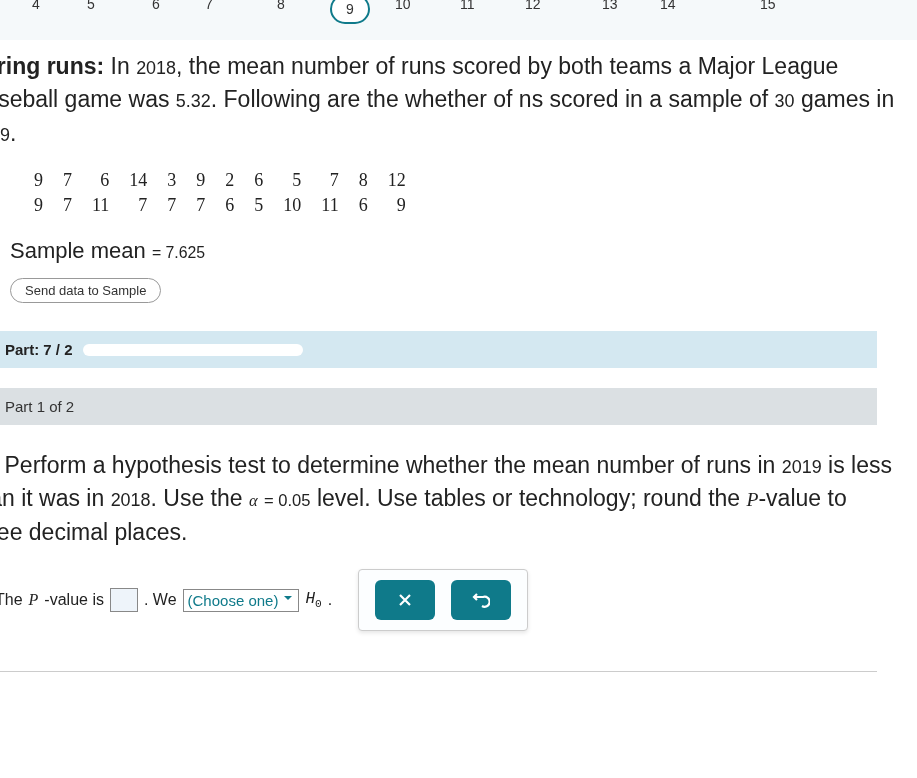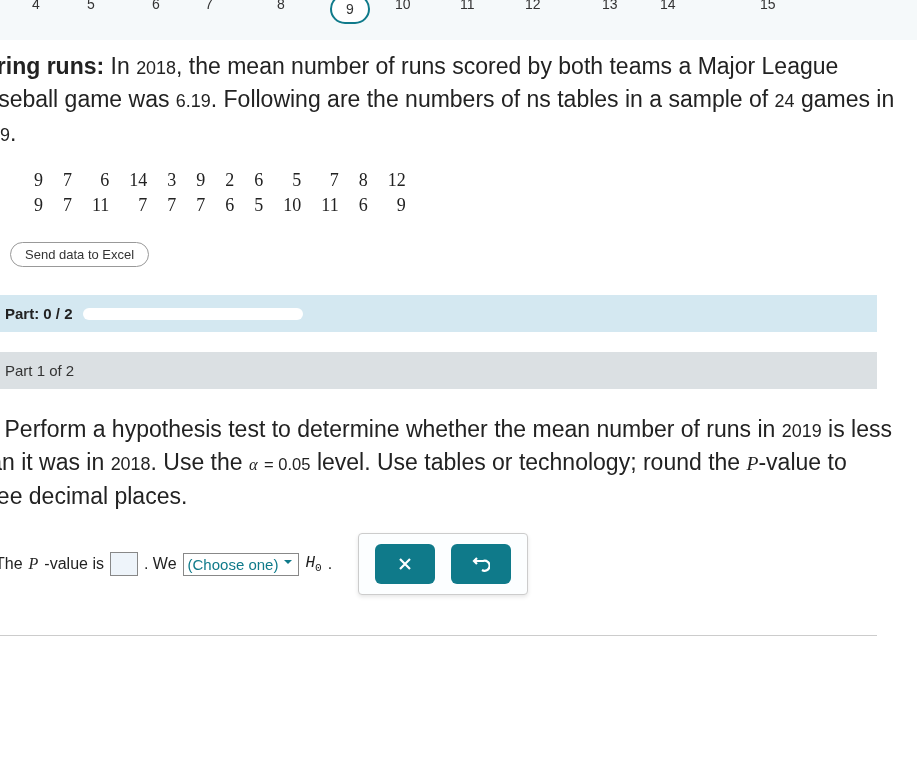--- a/index.html
+++ b/index.html
@@ -228,21 +228,21 @@
       <svg width="10" height="12" viewBox="0 0 10 12" fill="none" stroke-width="1.4">
         <rect x="1.5" y="5" width="7" height="6" rx="1"></rect>
         <path d="M3 5 V3.5 A2 2 0 0 1 7 3.5 V5"></path>
       </svg>
     </span>
   </div>
 
 <div class="content">
 
   <div class="problem-text">
-    <b>coring runs:</b><span> In </span><span class="small-num">2018</span><span>, the mean number of runs scored by both teams a Major League Baseball game was </span><span class="small-num">6.19</span><span>. Following are the numbers of ns tables in a sample of </span><span class="small-num">24</span><span> games in </span><span class="small-num">2019</span><span>.</span>
+    <b>coring runs:</b><span> In </span><span class="small-num">2018</span><span>, the mean number of runs scored by both teams a Major League Baseball game was </span><span class="small-num">5.32</span><span>. Following are the whether of ns scored in a sample of </span><span class="small-num">30</span><span> games in </span><span class="small-num">2019</span><span>.</span>
   </div>
 
   <table class="data-table">
     <tbody id="data-tbody">
         <tr>
           <td>9</td>
           <td>7</td>
           <td>6</td>
           <td>14</td>
           <td>3</td>
@@ -265,26 +265,29 @@
           <td>5</td>
           <td>10</td>
           <td>11</td>
           <td>6</td>
           <td>9</td>
         </tr>
       </tbody>
   </table>
 
   <div class="stats">
-  </div>
-
-  <button class="send-excel">Send data to Excel</button>
+    <div class="stat-line">
+      <span>Sample mean</span> <span class="eqsmall">= 7.625</span>
+    </div>
+  </div>
+
+  <button class="send-excel">Send data to Sample</button>
 
   <div class="part-bar">
-    <span>Part: 0 / 2</span>
+    <span>Part: 7 / 2</span>
     <span class="progress"></span>
   </div>
 
   <div class="part-header">Part 1 of 2</div>
 
   <div class="question-block">
     <span>(a) Perform a hypothesis test to determine whether the mean number of runs in </span><span class="small-num">2019</span><span> is less than it was in </span><span class="small-num">2018</span><span>. Use the </span><span class="inline-alpha">α</span> <span class="inline-eq">= 0.05</span><span> level. Use tables or technology; round the </span><span class="italP">P</span><span>-value to three decimal places.</span>
   </div>
 
   <div class="answer-row">

